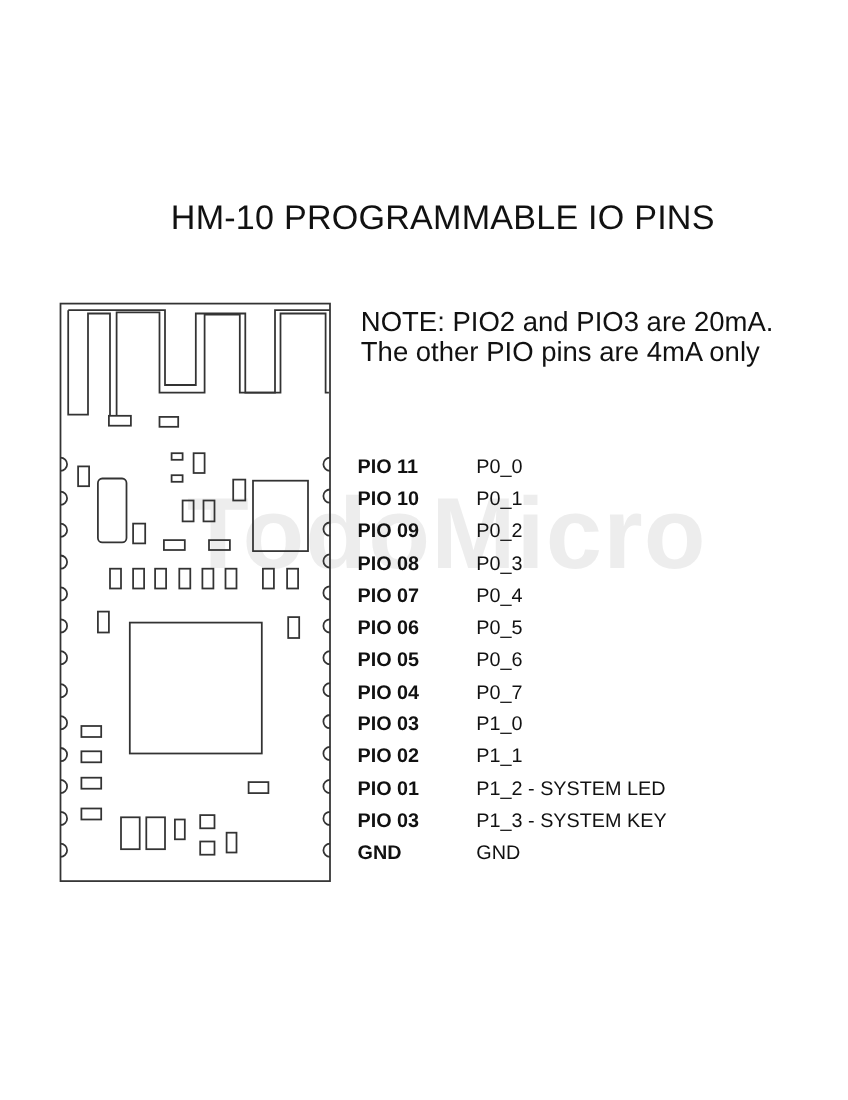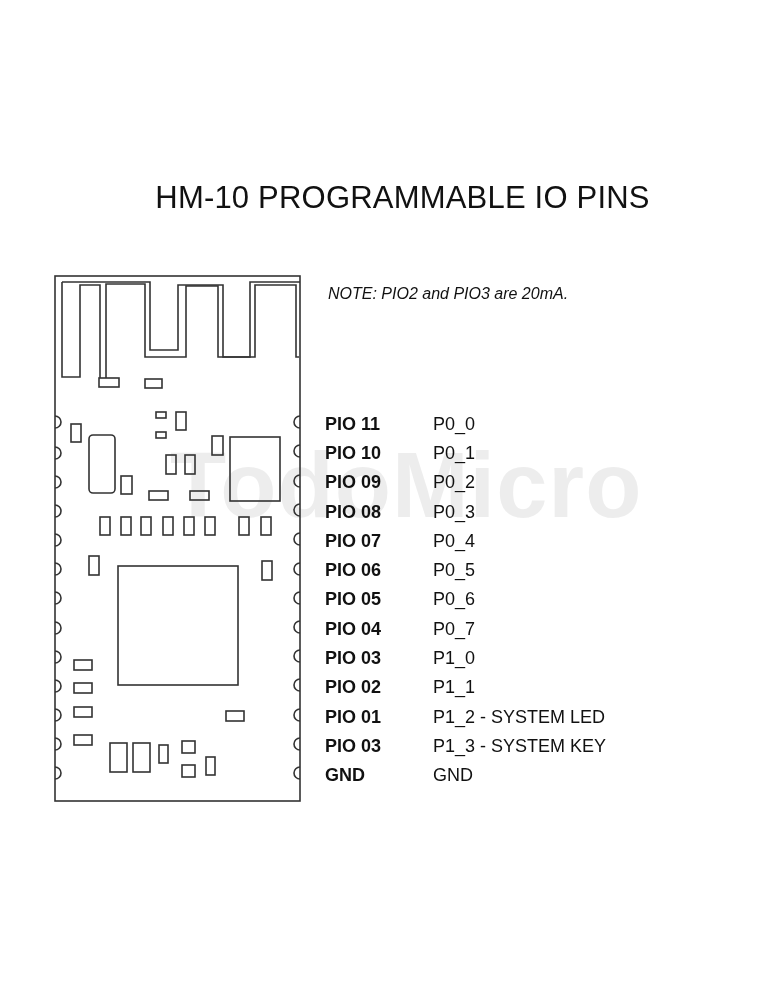--- a/index.html
+++ b/index.html
@@ -1,34 +1,35 @@
 <!DOCTYPE html>
 <html><head>
 <meta charset="utf-8">
 <style>
   html, body { margin:0; padding:0; background:#ffffff; }
   body { width:771px; height:1000px; position:relative; overflow:hidden; font-family:"Liberation Sans", sans-serif; color:#111; }
   .title { position:absolute; left:0; width:771px; top:180px; text-align:center; font-size:31px; letter-spacing:0.2px; color:#111;padding-left:17px; }
-  .note { position:absolute; left:328px; top:280px; font-size:16px; line-height:27px; color:#111;font-style:italic; }
+  .note { position:absolute; left:328px; top:280px; font-size:25px; line-height:27px; color:#111; }
   .watermark { position:absolute; left:0; top:0; width:771px; height:1000px; pointer-events:none; }
   .wm-main { position:absolute; left:170px; top:393px; font-size:92px; color:rgba(190,190,190,0.28); font-weight:700; letter-spacing:1px;margin-top:40px; }
   .wm-sub { position:absolute; left:280px; top:505px; font-size:29px; color:rgba(190,190,190,0.35); }
   .board { position:absolute; left:0; top:0; }
   .pins { position:absolute; left:325px; top:410px; }
   .pin-row { position:absolute; left:0; height:29px; font-size:18px; line-height:29px; white-space:nowrap; color:#111; }
   .pin-pio { position:absolute; left:0;font-weight:bold; }
   .pin-port { position:absolute; left:108px; }
 </style>
 </head>
 <body>
 
 <div class="title">HM-10 PROGRAMMABLE IO PINS</div>
 
 <div class="note">
   <div>NOTE: PIO2 and PIO3 are 20mA.</div>
+  <div>The other PIO pins are 4mA only</div>
 </div>
 
 <div class="watermark">
   <div class="wm-main">TodoMicro</div>
 </div>
 
 <svg class="board" width="771" height="1000" viewBox="0 0 771 1000" xmlns="http://www.w3.org/2000/svg">
   <g fill="none" stroke="#333" stroke-width="1.6">
 
     <rect x="55" y="276" width="245" height="525"></rect>

